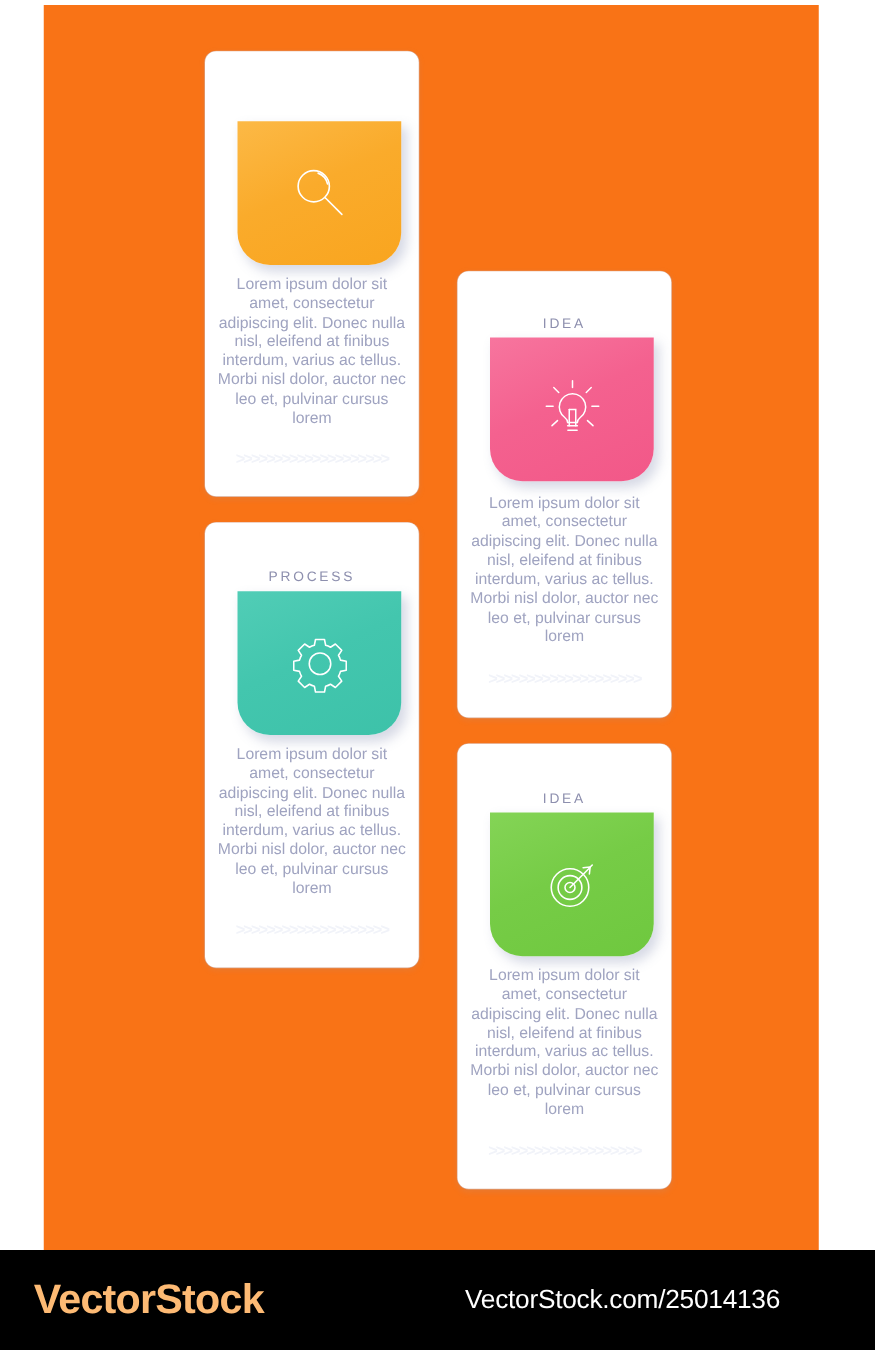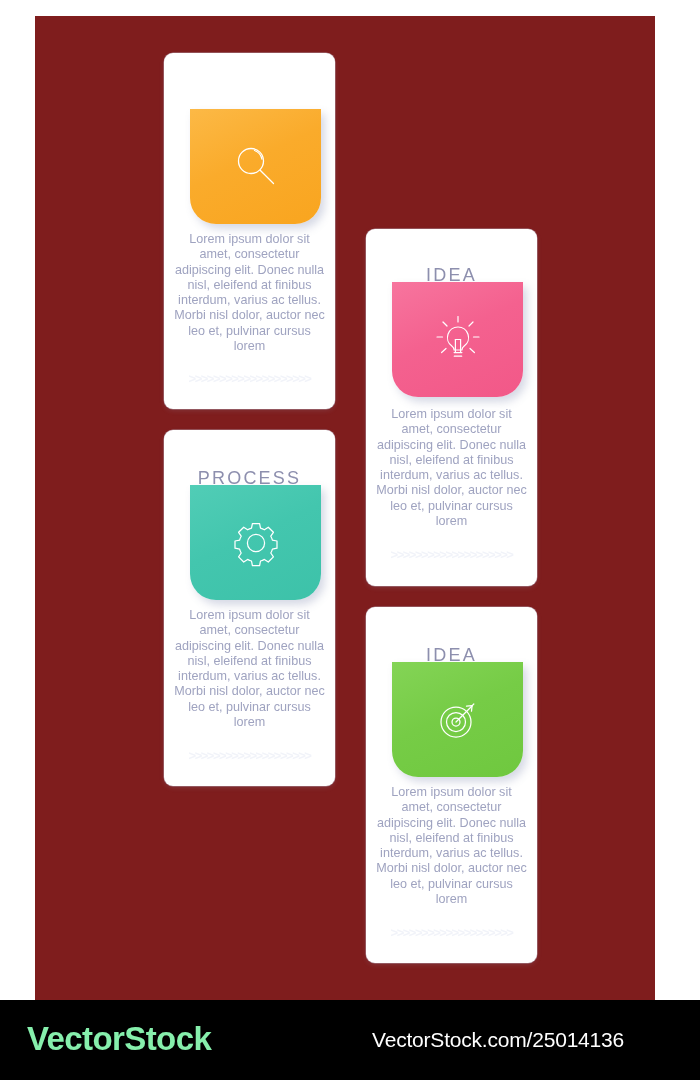--- a/index.html
+++ b/index.html
@@ -12,42 +12,42 @@
     height: 1080px;
     position: relative;
     font-family: "Liberation Sans", sans-serif;
     overflow: hidden;
   }
 
   
   #artboard {
     position: absolute;
     left: 35px;
-    top: 16px;
+    top: 4px;
     width: 620px;
     height: 1000px;
-    background: #7f1d1d;
+    background: #f97316;
   }
 
   
   .card {
     position: absolute;
     background: #ffffff;
     border-radius: 9px;
     box-shadow: 0 2px 5px rgba(150,160,195,0.16),
                 0 0 0 0.5px rgba(205,212,232,0.55);
     overflow: visible;
   }
 
   .card-title {
     position: absolute;
     left: 0;
     right: 0;
     text-align: center;
-    font-size: 18px;
+    font-size: 11px;
     letter-spacing: 2.2px;
     color: #8d8fae;
     font-weight: 400;
   }
 
   
   .tab-shape {
     position: absolute;
     border-radius: 0 0 26px 26px;
     box-shadow: 4px 5px 9px rgba(120,130,170,0.30);
@@ -89,21 +89,21 @@
     left: 0;
     top: 1000px;
     width: 700px;
     height: 80px;
     background: #000000;
   }
   #footer .wm-logo {
     position: absolute;
     left: 27px;
     top: 20px;
-    color: #86efac;
+    color: #fdba74;
     font-size: 33px;
     font-weight: 700;
     letter-spacing: -0.6px;
   }
   #footer .wm-url {
     position: absolute;
     left: 372px;
     top: 28px;
     color: #ffffff;
     font-size: 21px;

